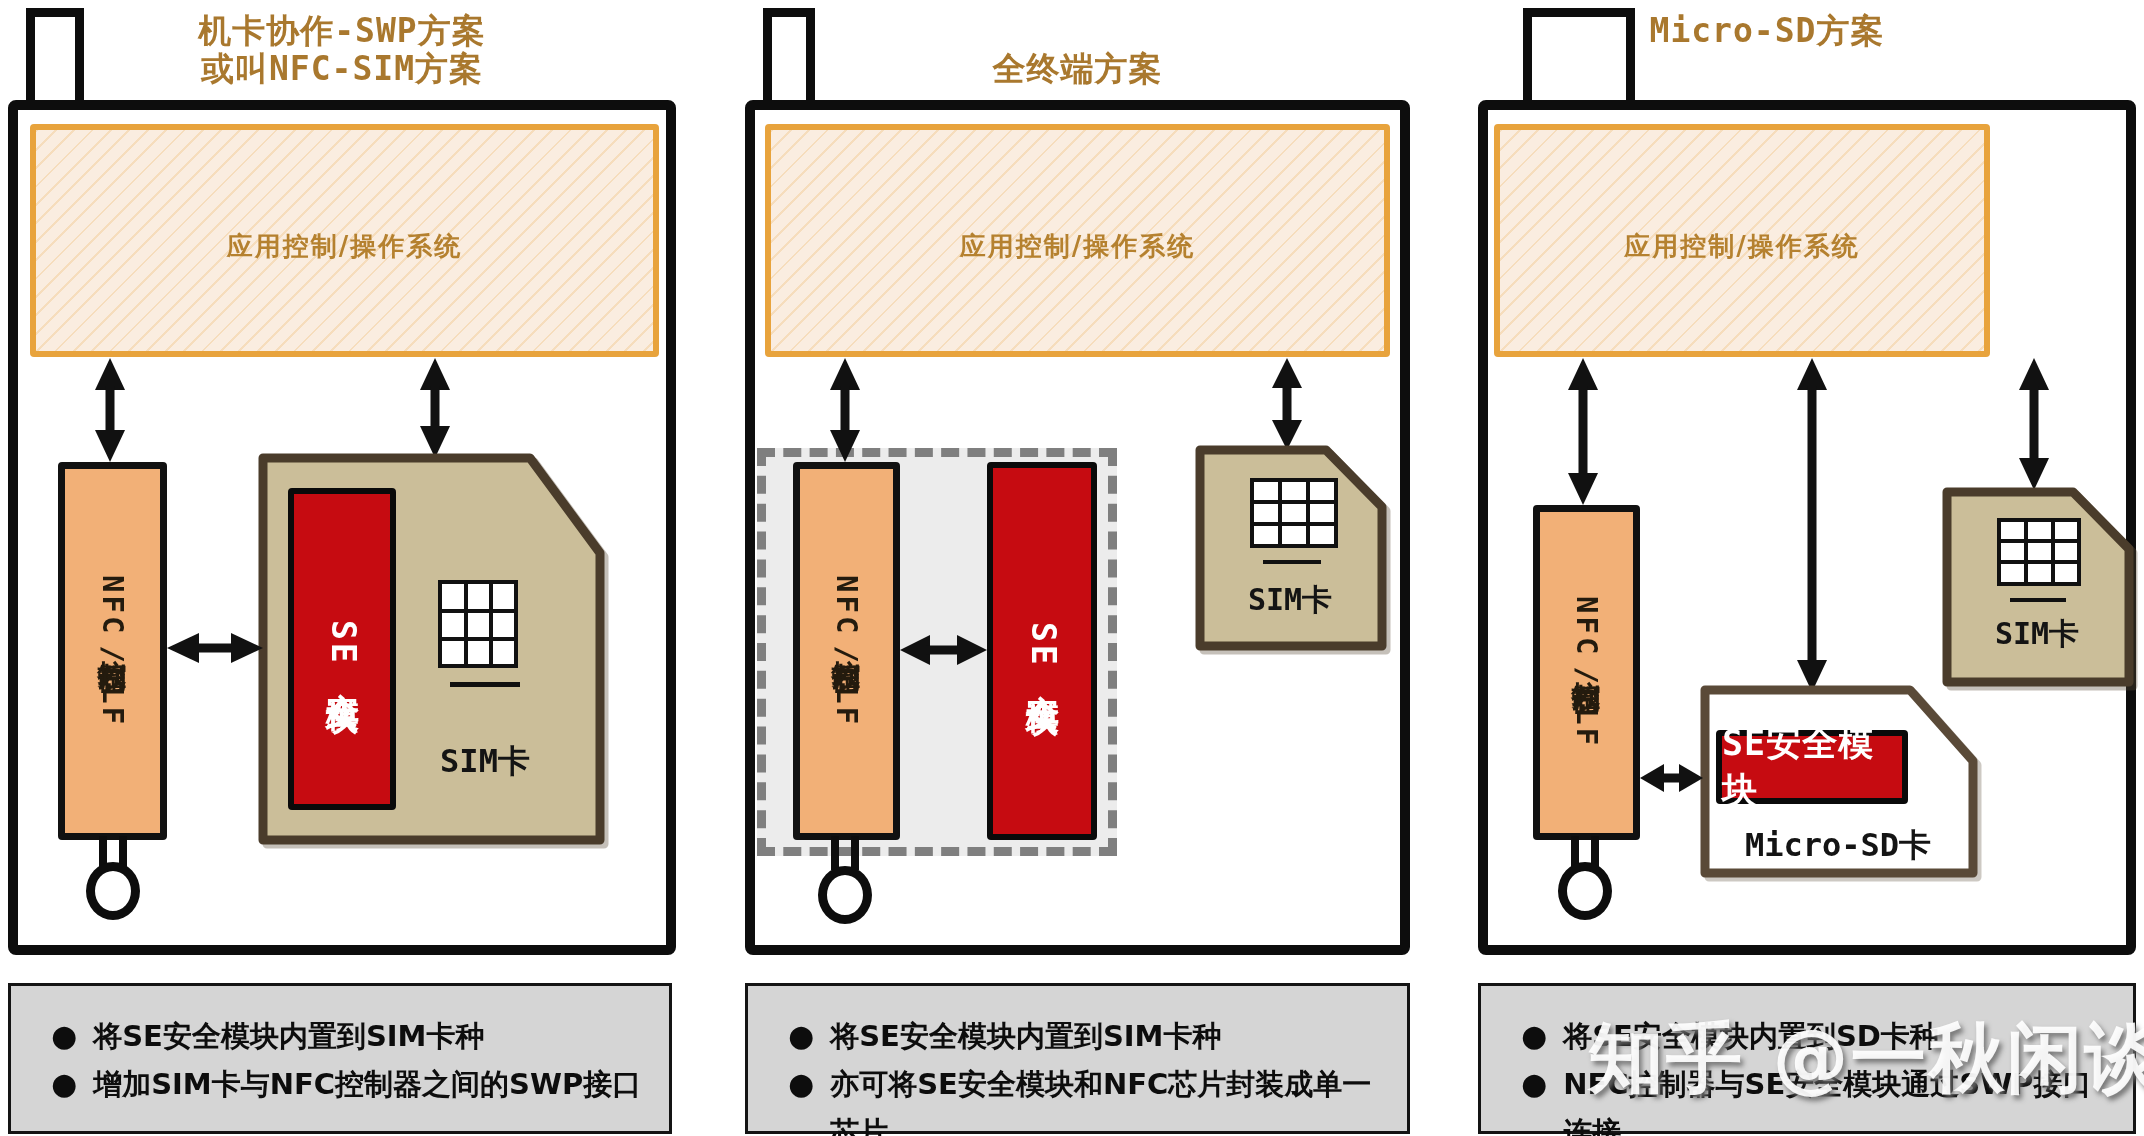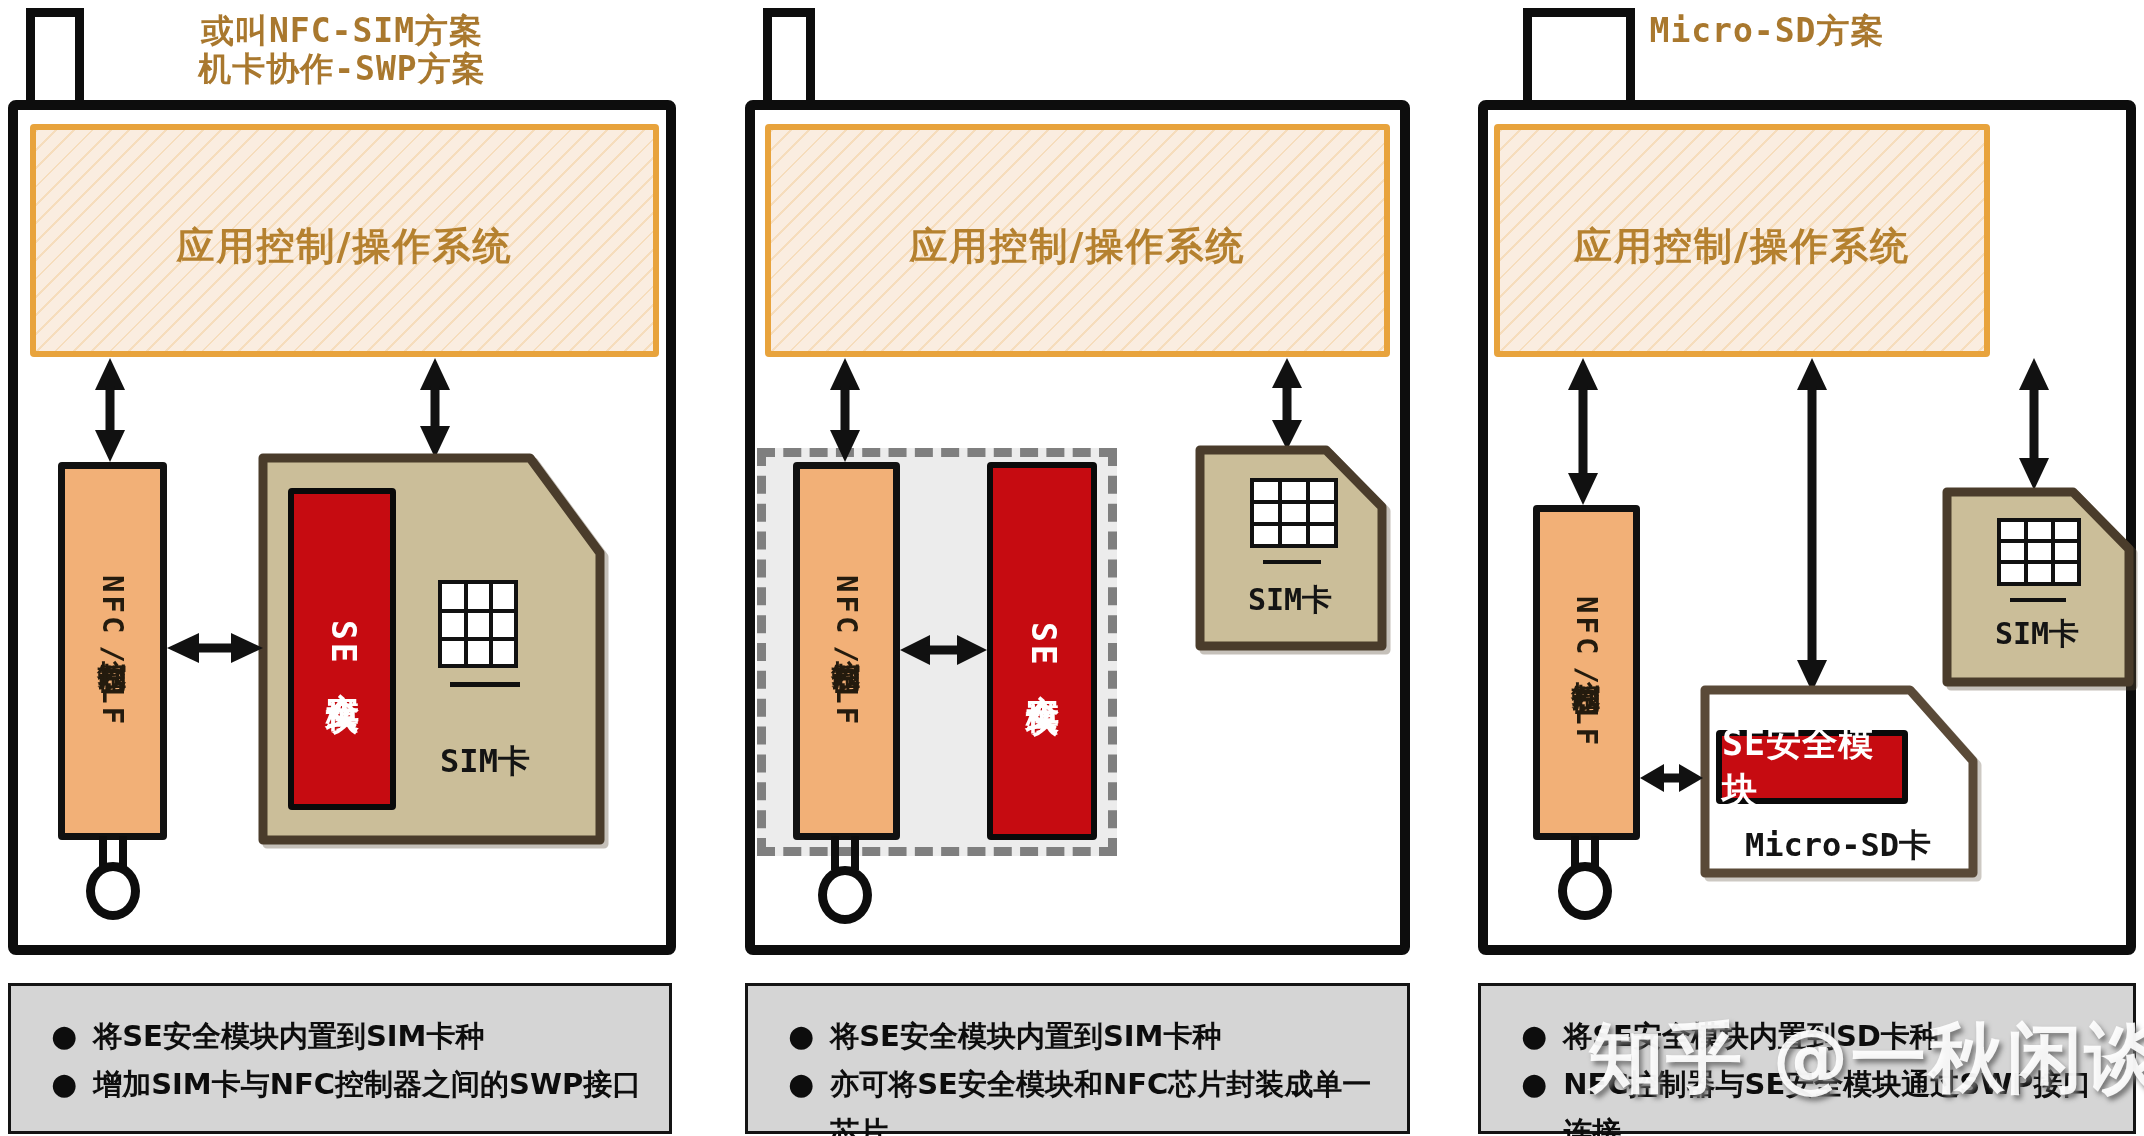--- a/index.html
+++ b/index.html
@@ -9,21 +9,21 @@
   
   .phone{border:10px solid #0d0d0d;border-radius:8px;background:#fff;box-sizing:border-box;}
   .stub{border:9px solid #0d0d0d;border-bottom:none;background:#fff;box-sizing:border-box;}
   
   .ptitle{text-align:center;color:#a9782e;font-weight:700;font-size:33px;line-height:38px;
           font-family:"DejaVu Sans Mono","DejaVu Sans",monospace;letter-spacing:1px;}
   
   .osbox{box-sizing:border-box;border:6px solid #e8a33c;border-radius:4px;background:#faede0;
          background-image:repeating-linear-gradient(135deg,rgba(232,163,60,0.22) 0px,rgba(232,163,60,0.22) 2px,transparent 2px,transparent 13px);
          display:flex;align-items:center;justify-content:center;}
-  .osbox span{color:#b5812f;font-weight:700;font-size:38px;letter-spacing:2px;
+  .osbox span{color:#b5812f;font-weight:700;font-size:26px;letter-spacing:2px;
          font-family:"DejaVu Sans","Liberation Sans",sans-serif;margin-top:12px;}
   
   .nfc{box-sizing:border-box;border:7px solid #111;border-radius:4px;background:#f2b077;
        display:flex;align-items:center;justify-content:center;}
   .vtext{writing-mode:vertical-rl;text-orientation:mixed;font-size:29px;font-weight:600;color:#241b0e;
          font-family:"DejaVu Sans Mono","DejaVu Sans",monospace;letter-spacing:3px;}
   
   .sered{box-sizing:border-box;background:#c60b11;border:6px solid #0a0a0a;border-radius:4px;
          display:flex;align-items:center;justify-content:center;}
   .sered .vtext{color:#fff;font-weight:700;font-size:33px;
@@ -45,22 +45,22 @@
   .wm{color:rgba(255,255,255,0.92);font-size:76px;font-weight:700;letter-spacing:2px;white-space:nowrap;
       text-shadow:3px 4px 5px rgba(110,110,110,0.9);z-index:50;
       font-family:"DejaVu Sans","Liberation Sans",sans-serif;}
 </style>
 </head>
 <body>
 
 <div id="canvas">
 
   <div class="abs ptitle" style="left:8px;top:12px;width:668px;">
+    <div>机卡协作-SWP方案</div>
     <div>或叫NFC-SIM方案</div>
-    <div>机卡协作-SWP方案</div>
   </div>
   <div class="abs stub" style="left:26px;top:8px;width:58px;height:96px;"></div>
   <div class="abs phone" style="left:8px;top:100px;width:668px;height:855px;"></div>
 
   <div class="abs osbox" style="left:30px;top:124px;width:629px;height:233px;">
     <span>应用控制/操作系统</span>
   </div>
 
   <div class="abs arrow" style="left:92px;top:358px;">
     <svg width="36" height="104" viewBox="0 0 36 104">
@@ -117,20 +117,23 @@
     <div class="note-line">
         <span class="bullet">●</span>
         <span>将SE安全模块内置到SIM卡种</span>
       </div>
     <div class="note-line">
         <span class="bullet">●</span>
         <span>增加SIM卡与NFC控制器之间的SWP接口</span>
       </div>
   </div>
 
+  <div class="abs ptitle" style="left:745px;top:50px;width:665px;">
+    <div>全终端方案</div>
+  </div>
   <div class="abs stub" style="left:763px;top:8px;width:52px;height:96px;"></div>
   <div class="abs phone" style="left:745px;top:100px;width:665px;height:855px;"></div>
 
   <div class="abs osbox" style="left:765px;top:124px;width:625px;height:233px;">
     <span>应用控制/操作系统</span>
   </div>
 
   <div class="abs dashed" style="left:757px;top:448px;width:360px;height:408px;"></div>
 
   <div class="abs arrow" style="left:827px;top:358px;">

